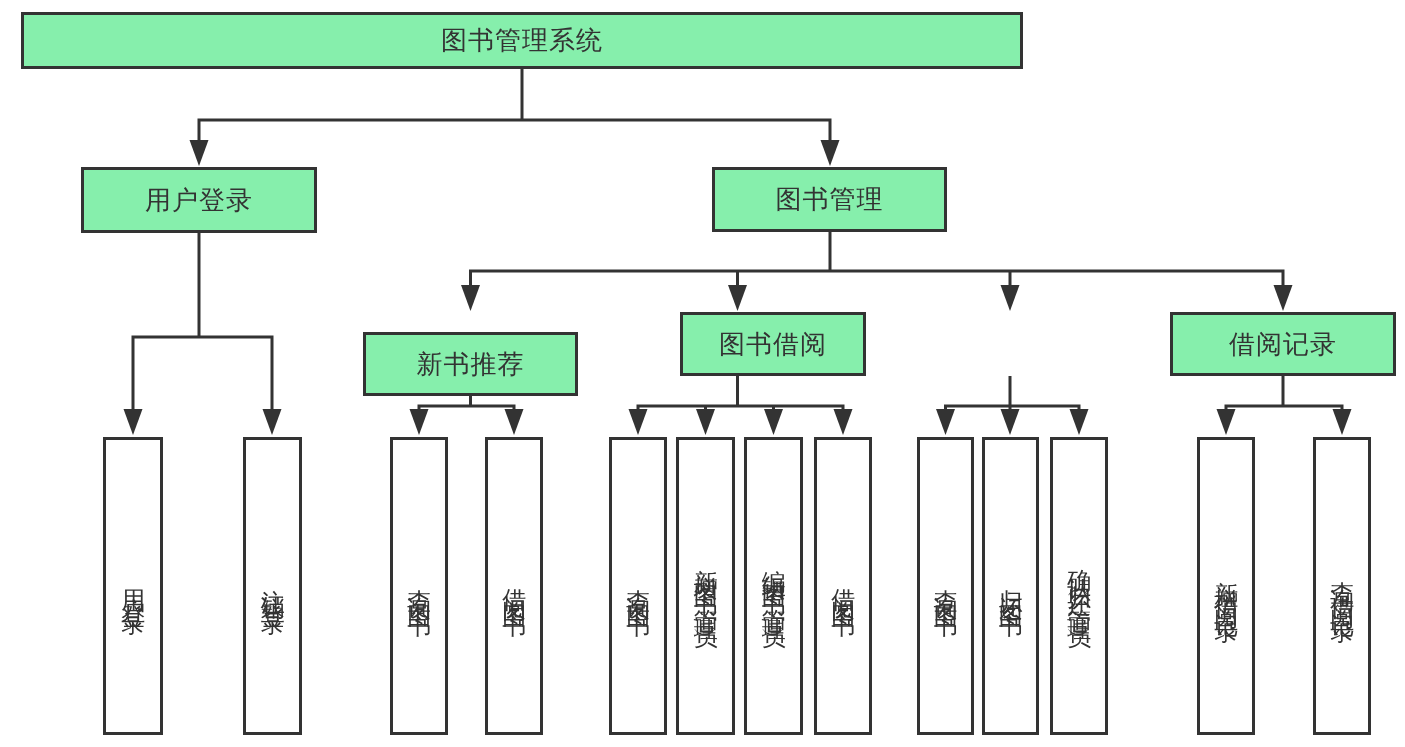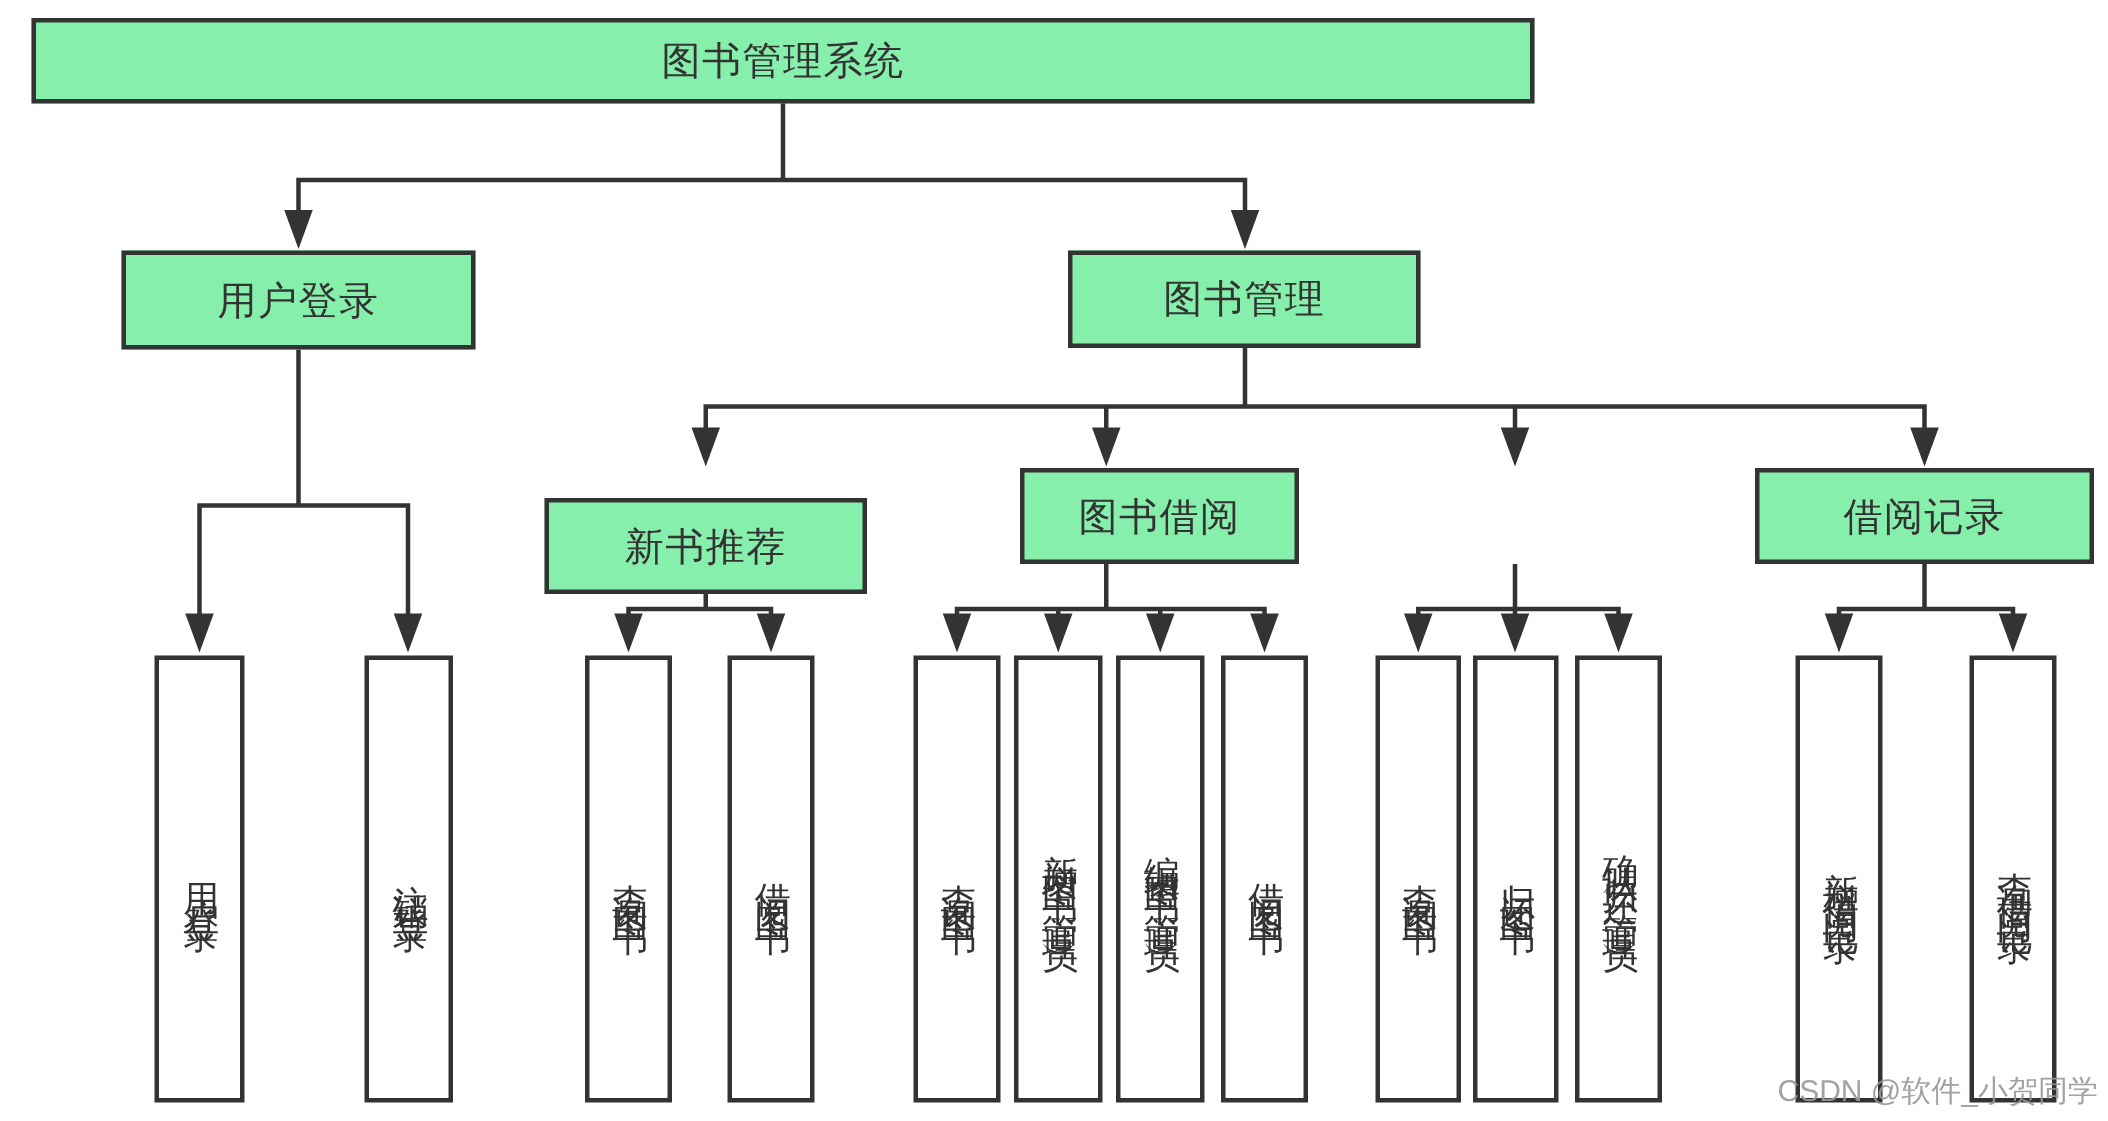--- a/index.html
+++ b/index.html
@@ -194,15 +194,14 @@
     <span>确认归还（管理员）</span>
   </div>
 
   <div class="vbox" id="n-rc-add">
     <span>新增借阅记录</span>
   </div>
   <div class="vbox" id="n-rc-query">
     <span>查询借阅记录</span>
   </div>
 
-  <div class="watermark">CSDN @软件_小贺同学</div>
 
 </div>
 
 </body></html>

